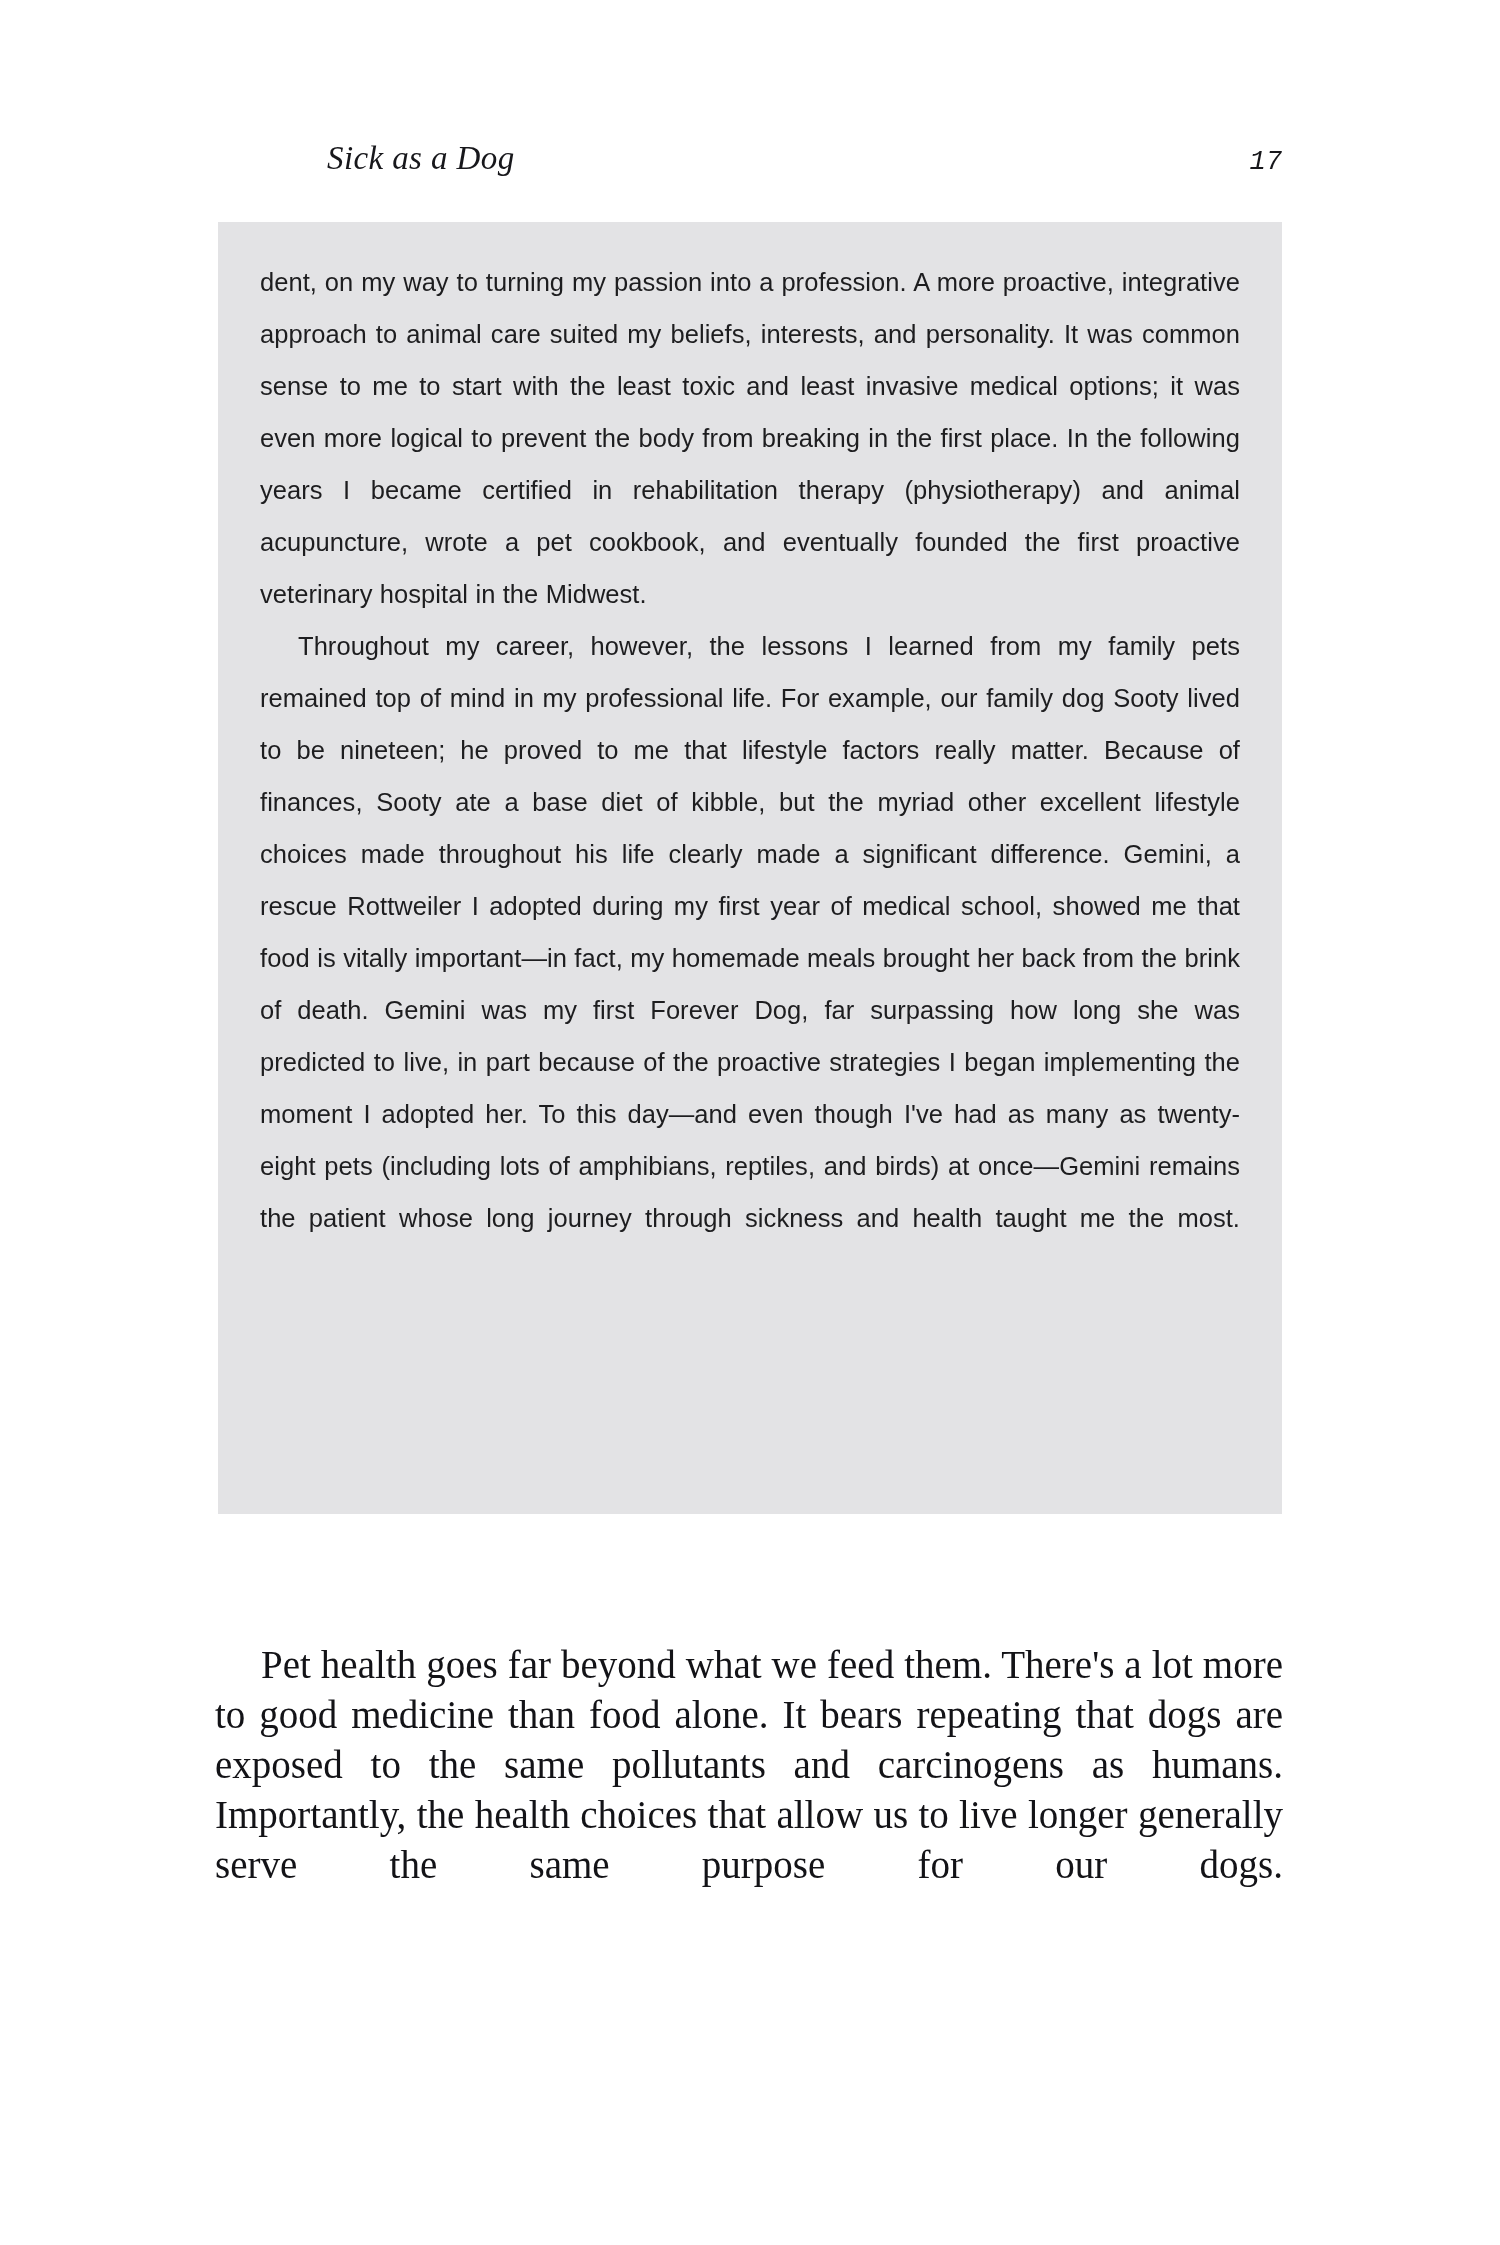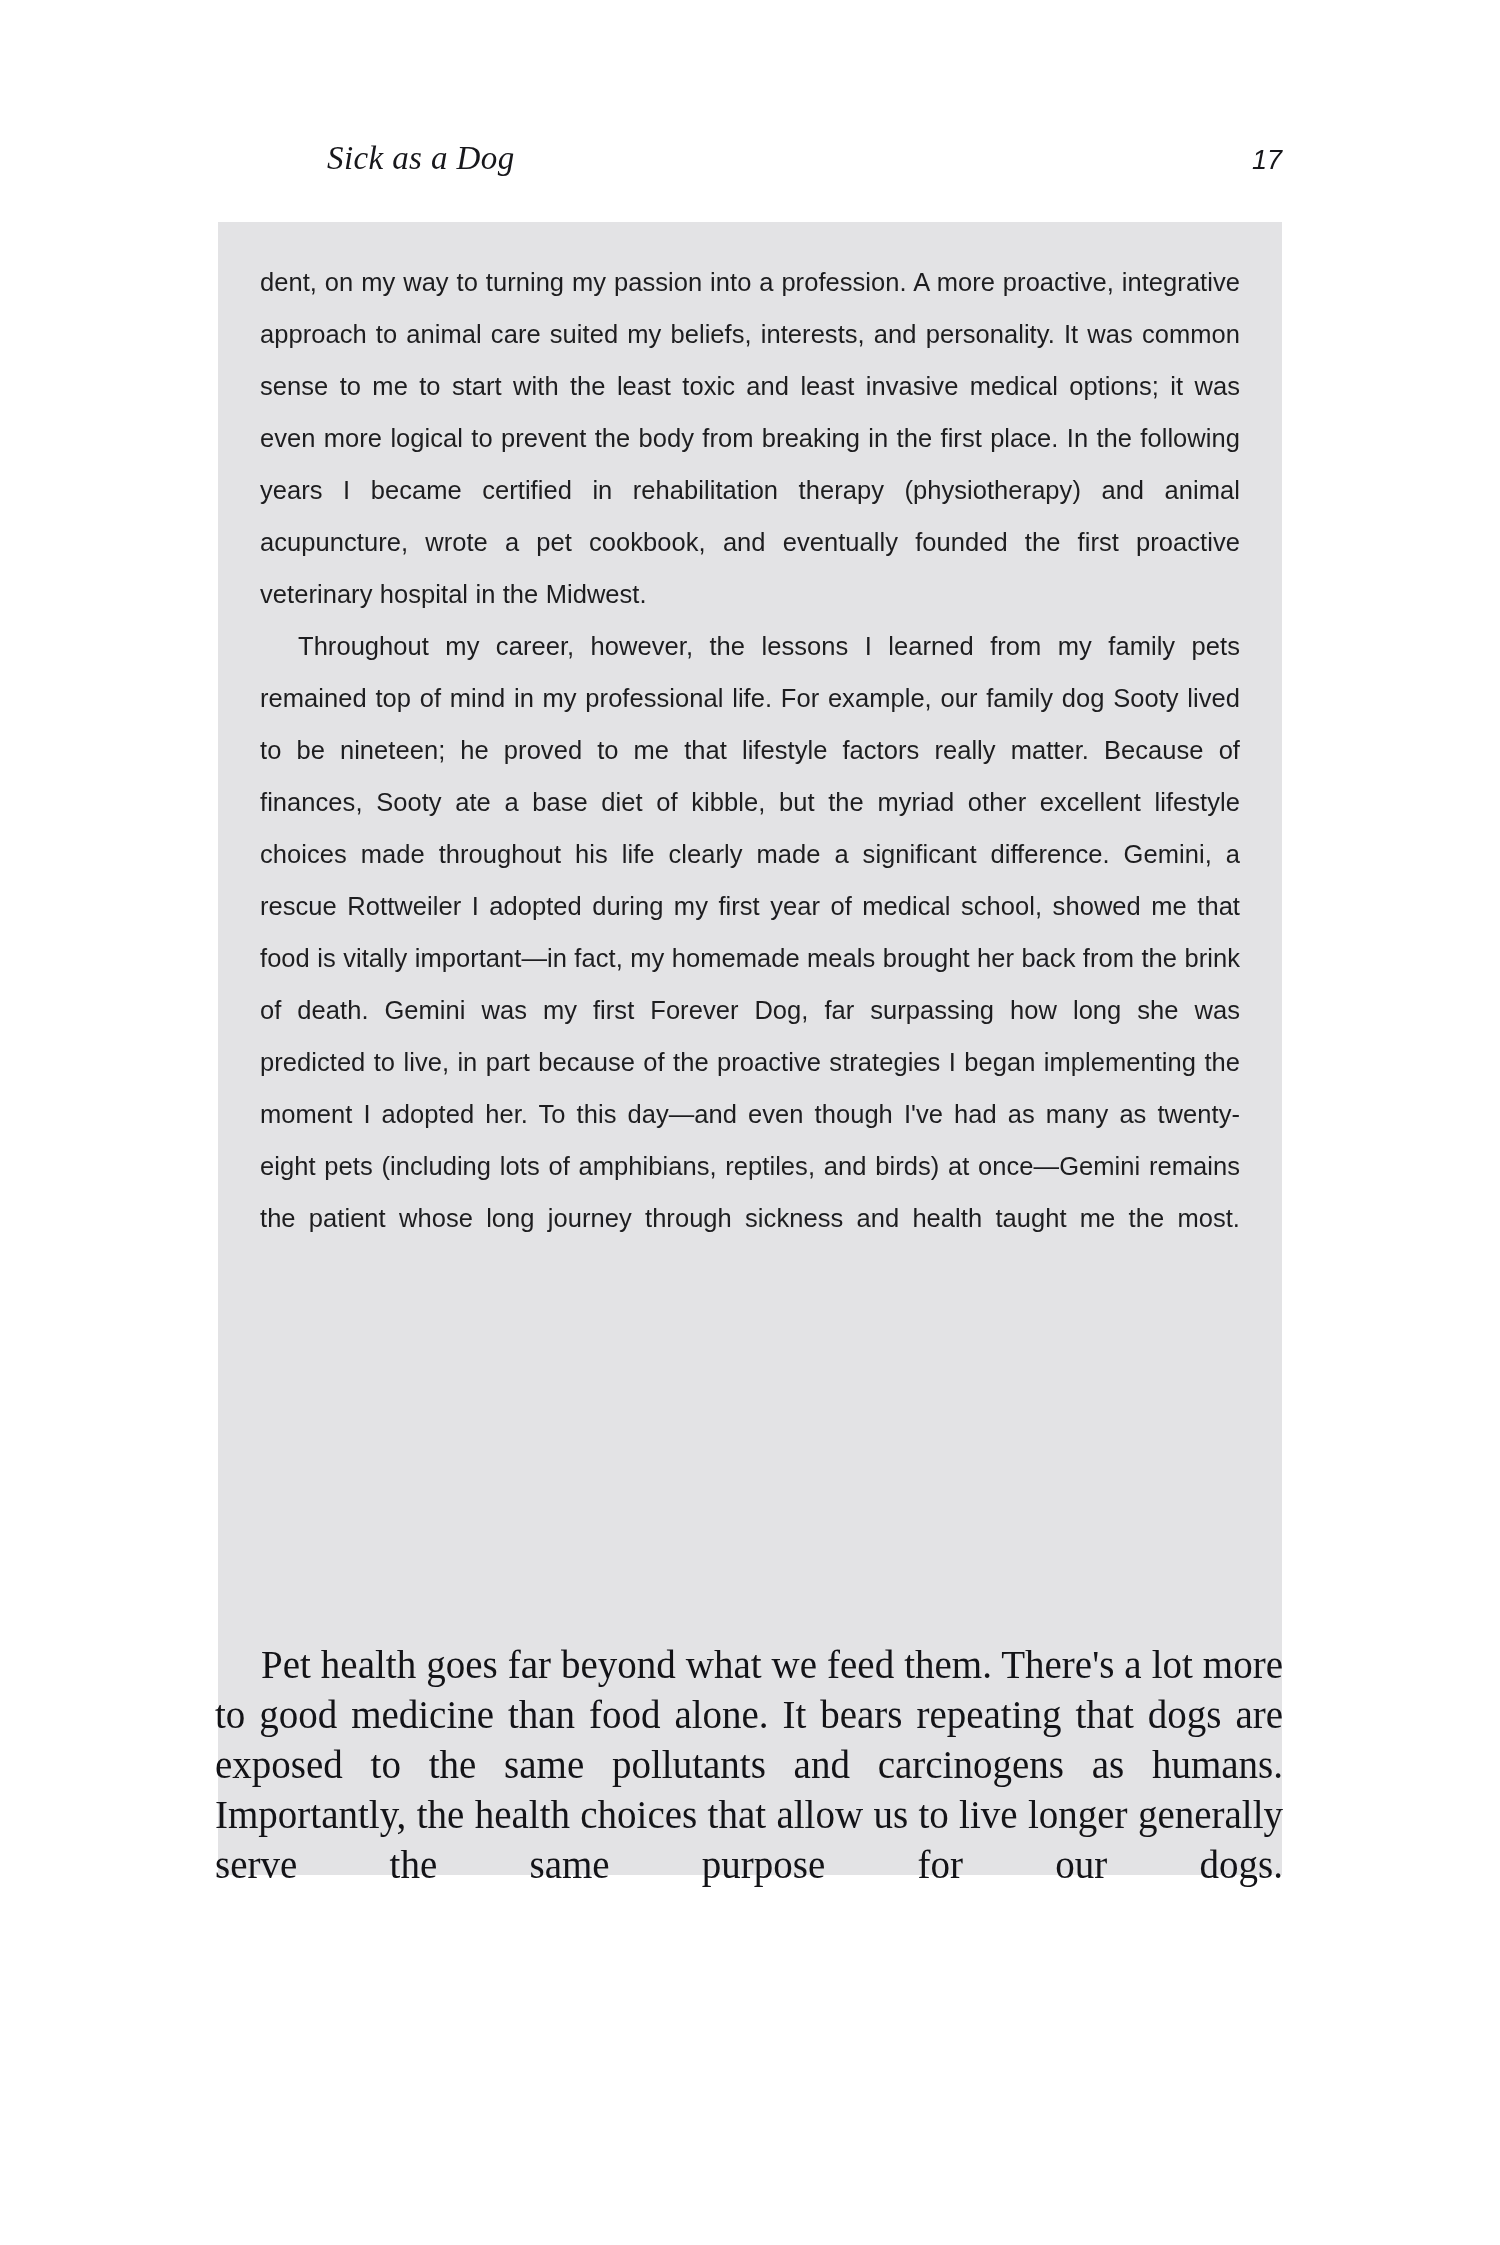--- a/index.html
+++ b/index.html
@@ -39,34 +39,34 @@
     font-size: 33px;
     letter-spacing: 0.4px;
     color: #17171b;
     margin-left: 109px;
     white-space: nowrap;
   }
   .running-head-spacer {
     flex: 1 1 auto;
   }
   .running-head-folio {
-    font-family: Liberation Sans, sans-serif;
+    font-family: Liberation Mono, monospace;
     font-style: italic;
     font-size: 27px;
     color: #17171b;
     white-space: nowrap;
   }
 
   
   .highlight-block {
     position: absolute;
     left: 218px;
     top: 222px;
     width: 1064px;
-    height: 1653px;
+    height: 1292px;
     background: #e3e3e5;
     box-sizing: border-box;
     padding: 34px 42px 58px 42px;
   }
   .highlight-block p {
     margin: 0;
     font-family: "Liberation Sans", sans-serif;
     font-size: 25.5px;
     line-height: 52px;
     color: #1d1d1f;

